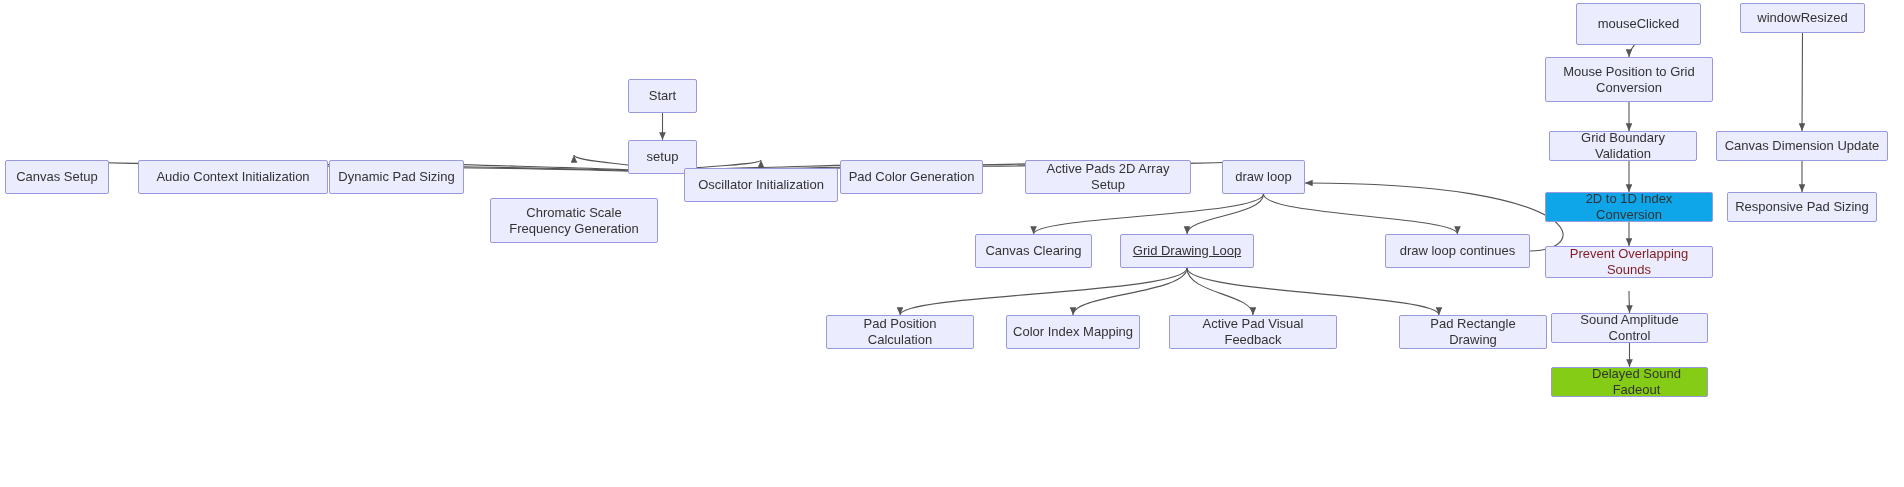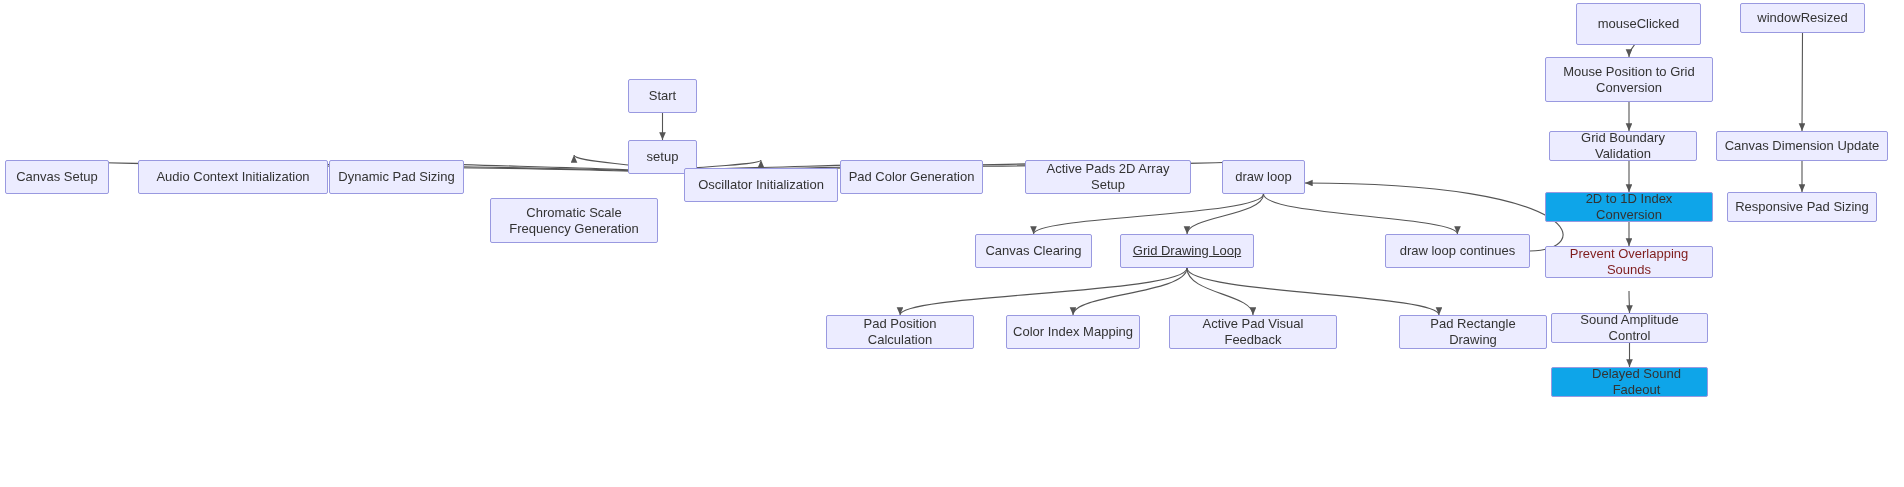--- a/index.html
+++ b/index.html
@@ -102,18 +102,18 @@
       <div class="node" style="left: 1169px; top: 315px; width: 168px; height: 34px; background: rgb(236, 236, 255); border-color: rgb(153, 153, 224); color: rgb(51, 51, 51);">Active Pad Visual Feedback</div>
       <div class="node" style="left: 1365px; top: 315px; width: 148px; height: 34px; background: rgb(236, 236, 255); border-color: rgb(153, 153, 224); color: rgb(51, 51, 51); margin-left: 34px;">Pad Rectangle Drawing</div>
       <div class="node" style="left: 1576px; top: 3px; width: 125px; height: 42px; background: rgb(236, 236, 255); border-color: rgb(153, 153, 224); color: rgb(51, 51, 51);">mouseClicked</div>
       <div class="node" style="left: 1545px; top: 57px; width: 168px; height: 45px; background: rgb(236, 236, 255); border-color: rgb(153, 153, 224); color: rgb(51, 51, 51);">Mouse Position to Grid
 Conversion</div>
       <div class="node" style="left: 1549px; top: 131px; width: 148px; height: 30px; background: rgb(236, 236, 255); border-color: rgb(153, 153, 224); color: rgb(51, 51, 51);">Grid Boundary Validation</div>
       <div class="node" style="left: 1545px; top: 192px; width: 168px; height: 30px; background: #0ea5e9; border-color: rgb(153, 153, 224); color: rgb(51, 51, 51);">2D to 1D Index Conversion</div>
       <div class="node" style="left: 1545px; top: 246px; width: 168px; height: 32px; background: rgb(236, 236, 255); border-color: rgb(153, 153, 224); color: #7f1d1d;">Prevent Overlapping
 Sounds</div>
       <div class="node" style="left: 1551px; top: 313px; width: 157px; height: 30px; background: rgb(236, 236, 255); border-color: rgb(153, 153, 224); color: rgb(51, 51, 51);">Sound Amplitude Control</div>
-      <div class="node" style="left: 1551px; top: 367px; width: 157px; height: 30px; background: #0ea5e9; border-color: rgb(153, 153, 224); color: rgb(51, 51, 51); padding-left: 20px;">Delayed Sound Fadeout</div>
+      <div class="node" style="left: 1551px; top: 367px; width: 157px; height: 30px; background: #84cc16; border-color: rgb(153, 153, 224); color: rgb(51, 51, 51); padding-left: 20px;">Delayed Sound Fadeout</div>
       <div class="node" style="left: 1740px; top: 3px; width: 125px; height: 30px; background: rgb(236, 236, 255); border-color: rgb(153, 153, 224); color: rgb(51, 51, 51);">windowResized</div>
       <div class="node" style="left: 1716px; top: 131px; width: 172px; height: 30px; background: rgb(236, 236, 255); border-color: rgb(153, 153, 224); color: rgb(51, 51, 51);">Canvas Dimension Update</div>
       <div class="node" style="left: 1727px; top: 192px; width: 150px; height: 30px; background: rgb(236, 236, 255); border-color: rgb(153, 153, 224); color: rgb(51, 51, 51);">Responsive Pad Sizing</div>
     </div>
 </div>
 
 </body></html>

